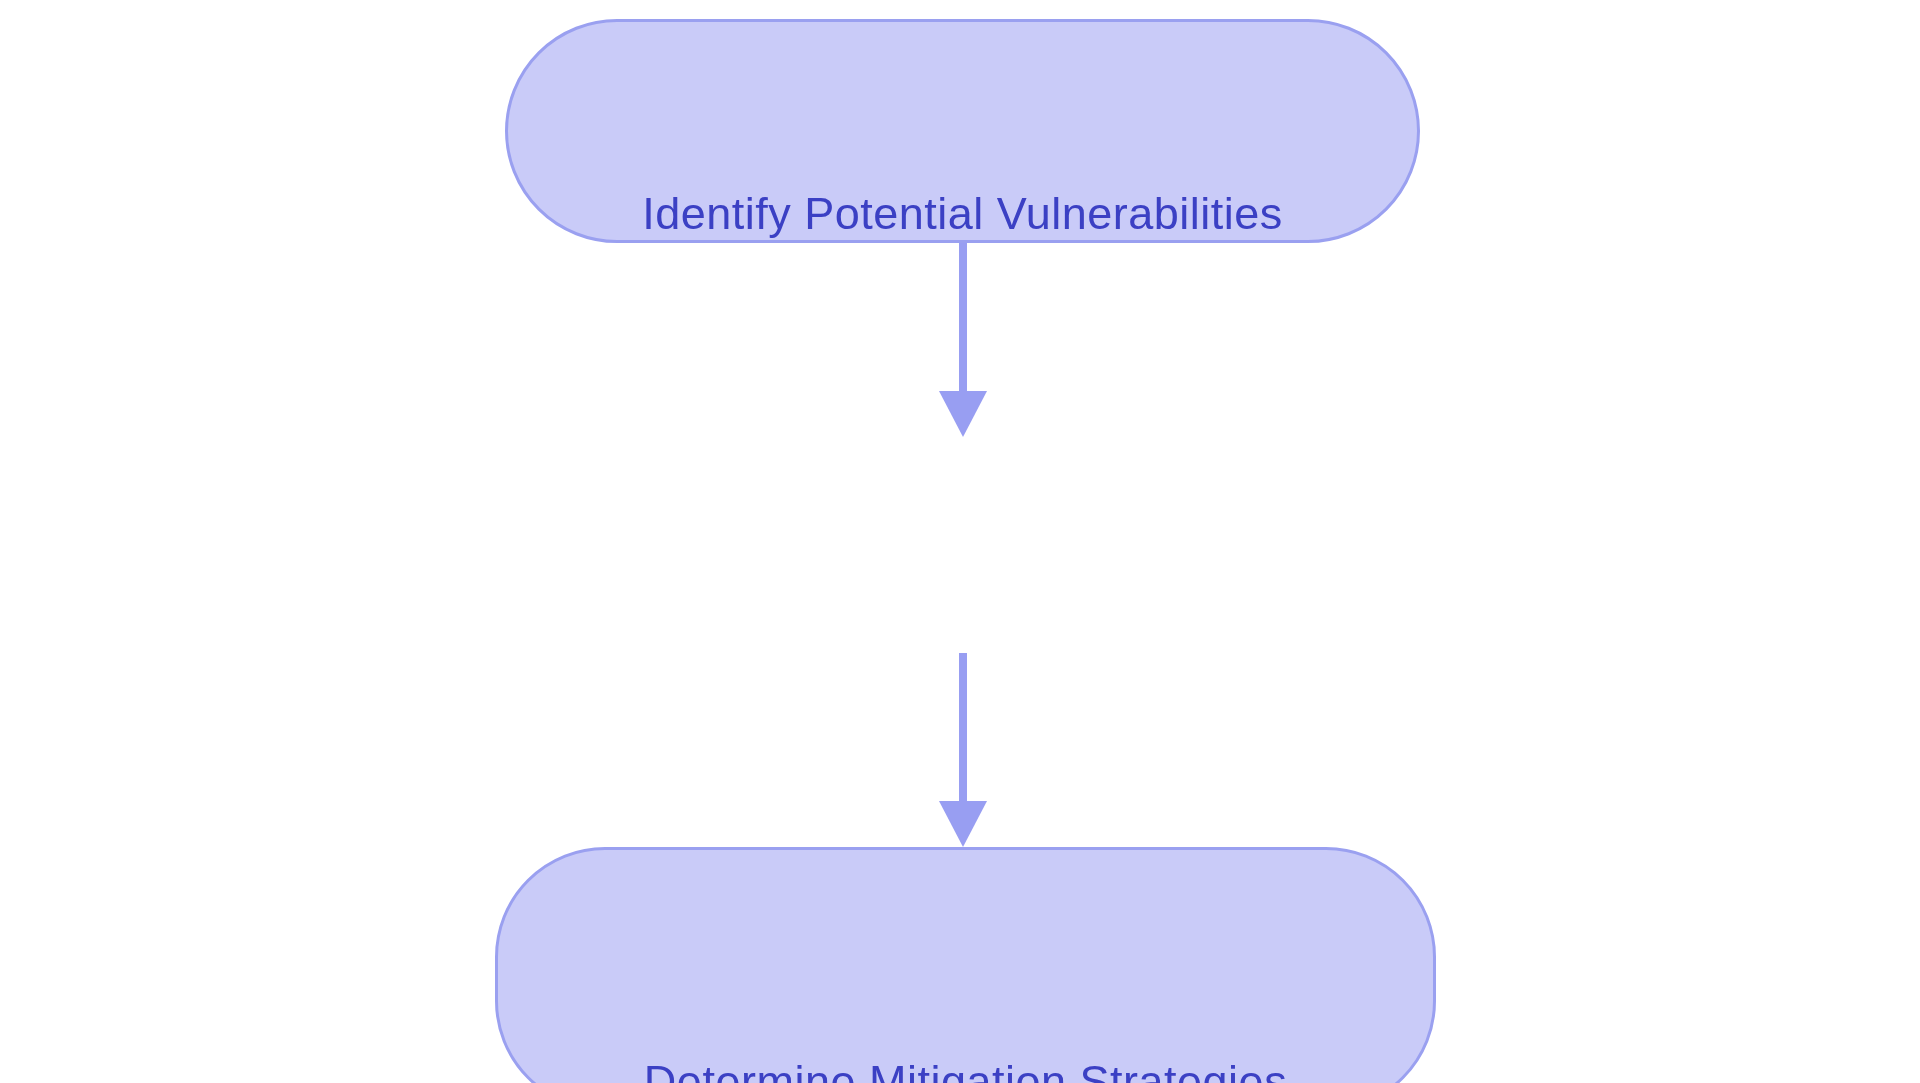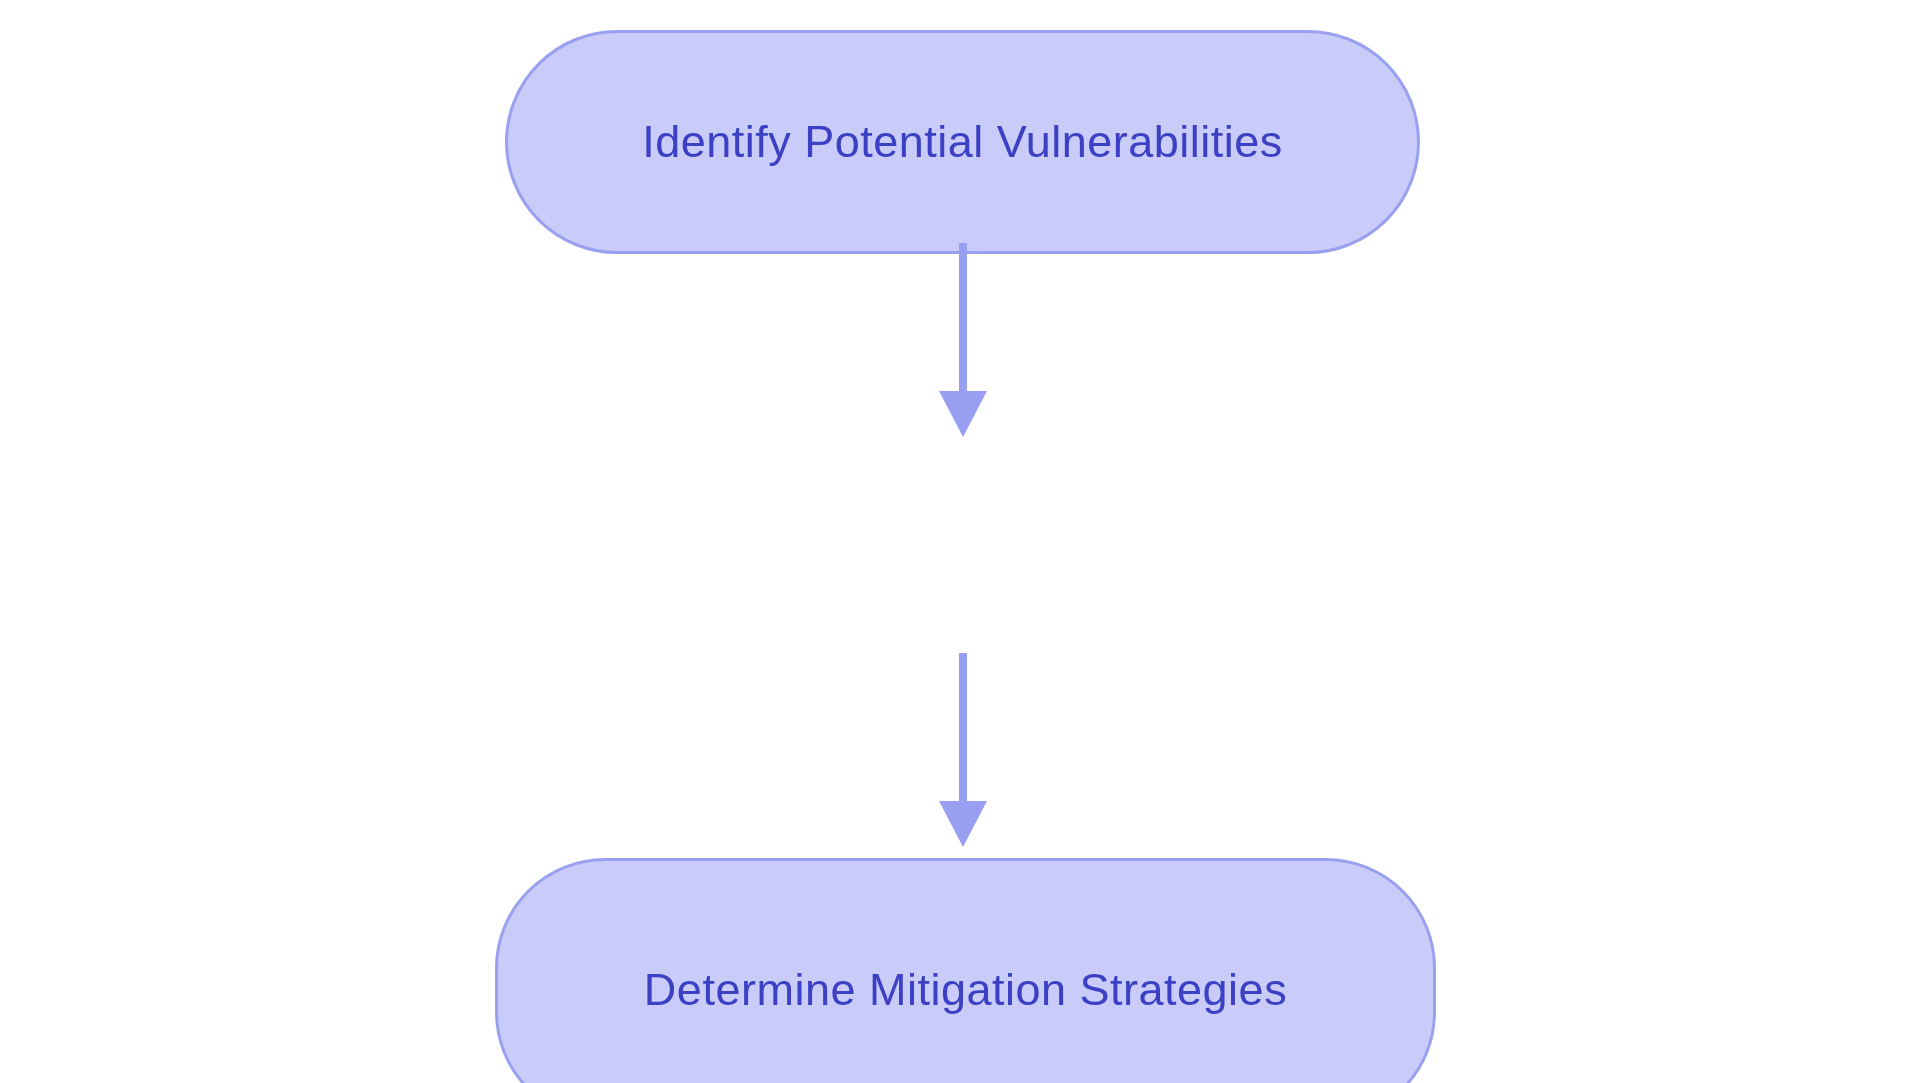--- a/index.html
+++ b/index.html
@@ -19,23 +19,22 @@
     background: var(--bg, #ffffff);
   }
 
   .node {
     position: absolute;
     box-sizing: border-box;
     background: var(--node-fill, #c9cbf8);
     border: 3px solid var(--node-border, #9aa0f0);
     border-radius: 115px;
     display: flex;
-    align-items: center;
+    align-items: flex-end;
     justify-content: center;
-    margin-top: 11px;
   }
   .node-label {
     color: var(--text, #3b40c4);
     font-size: 45px;
     letter-spacing: 0.5px;
     white-space: nowrap;
     text-align: center;
   }
 
   .node-1 { left: 505px; top: 19px;  width: 915px; height: 224px; }

